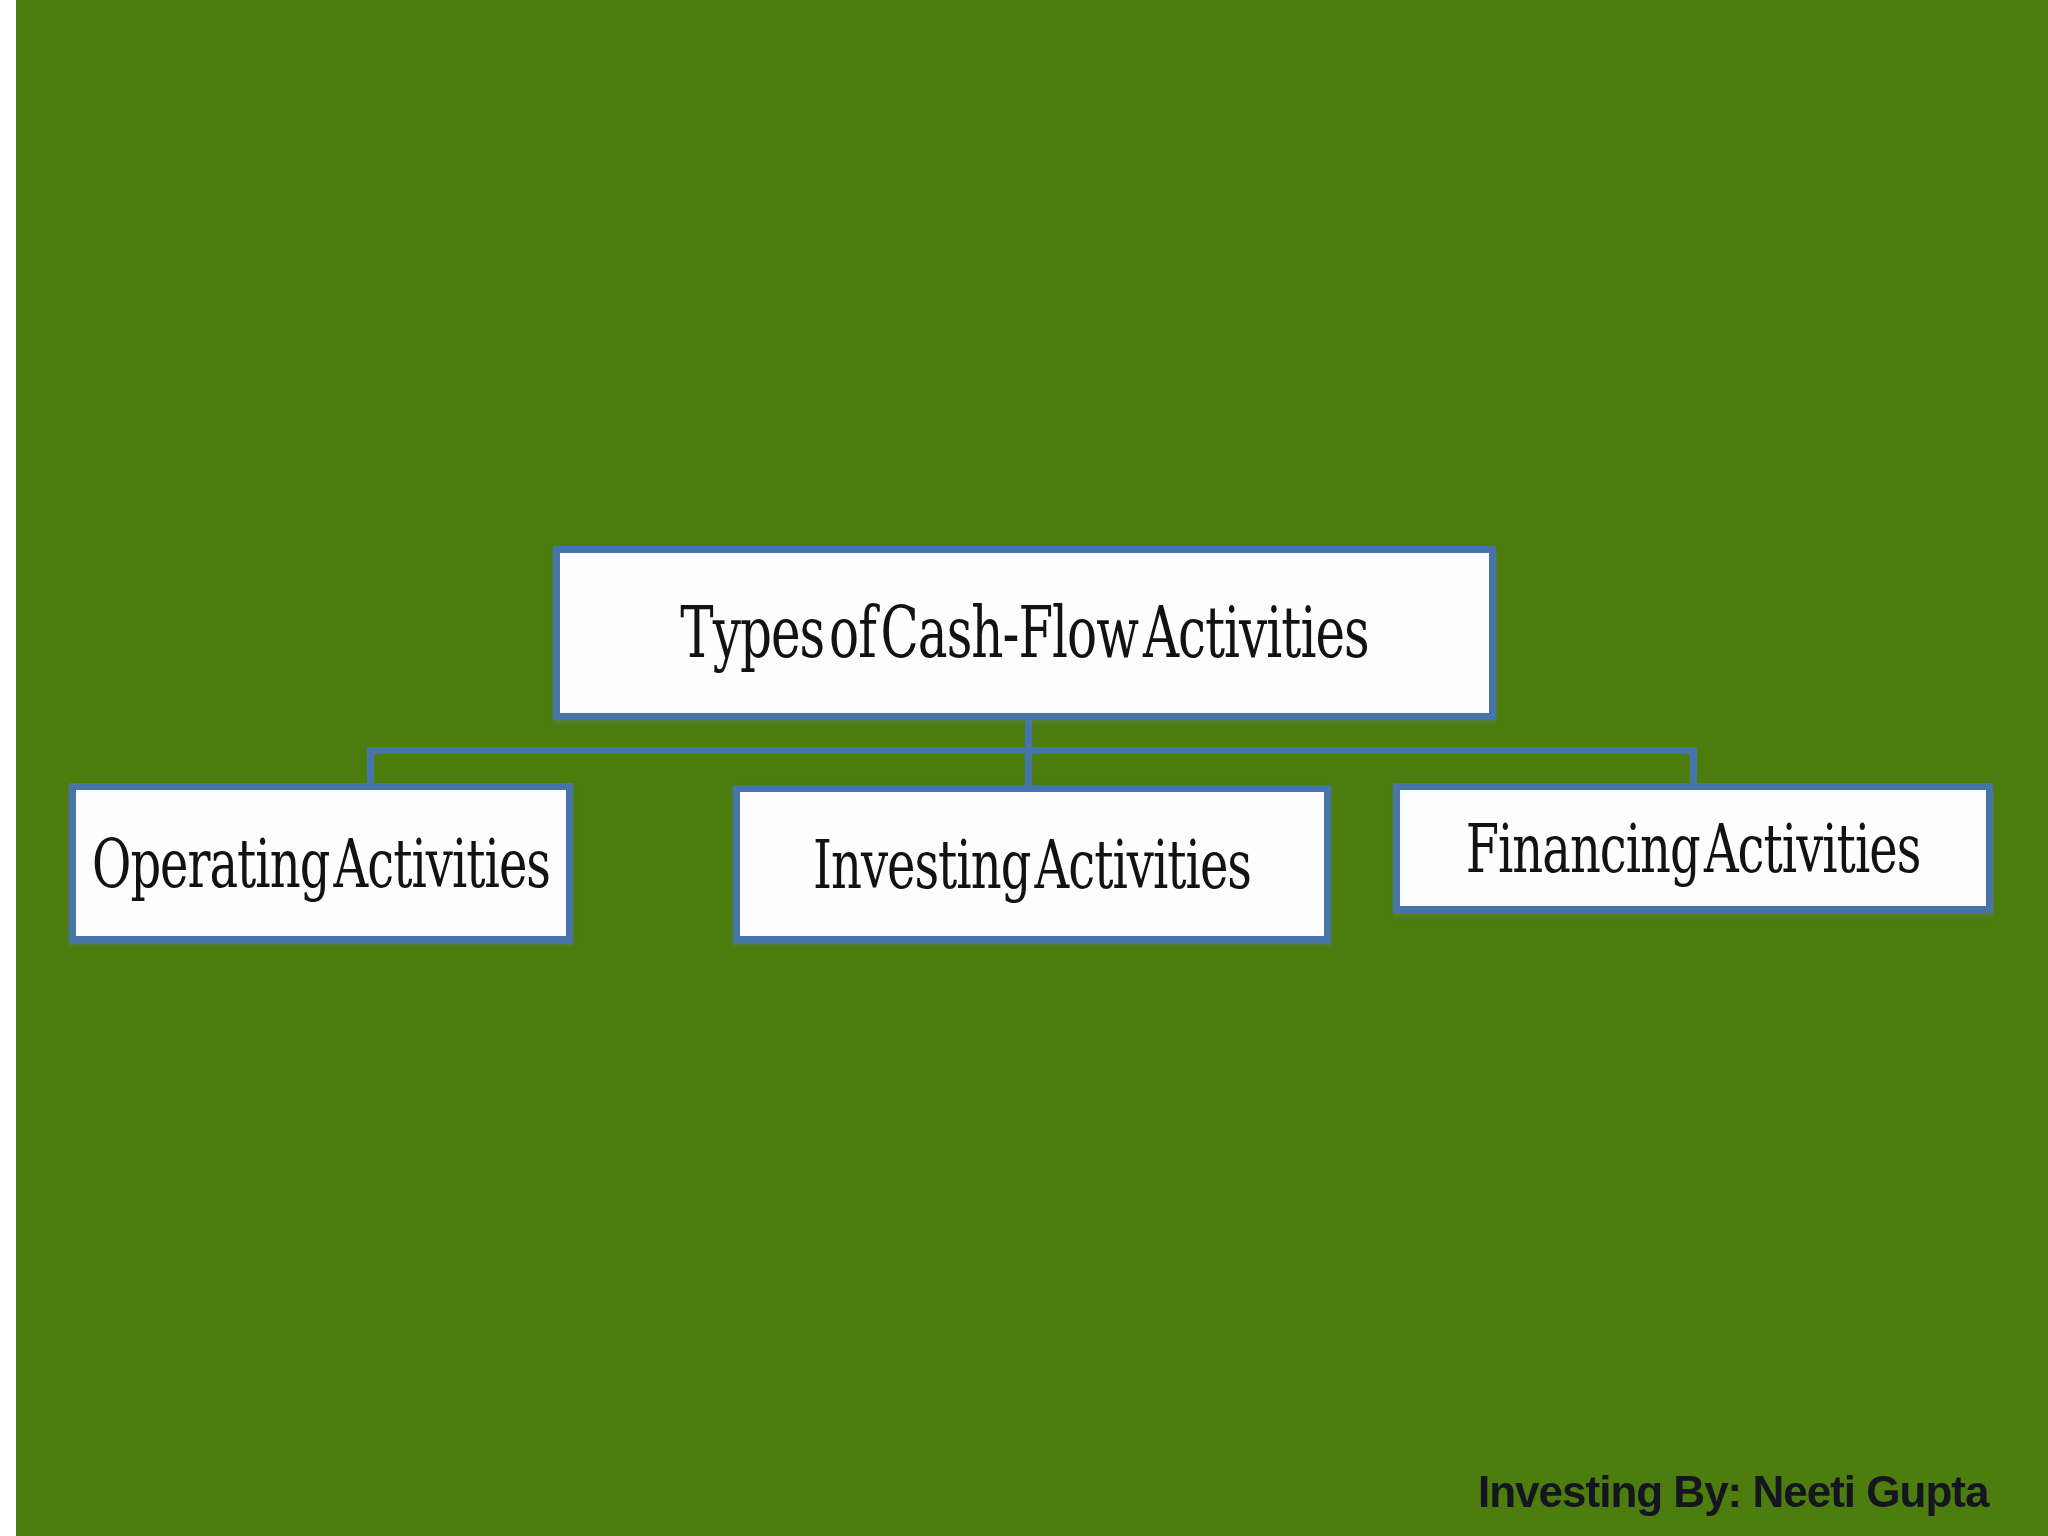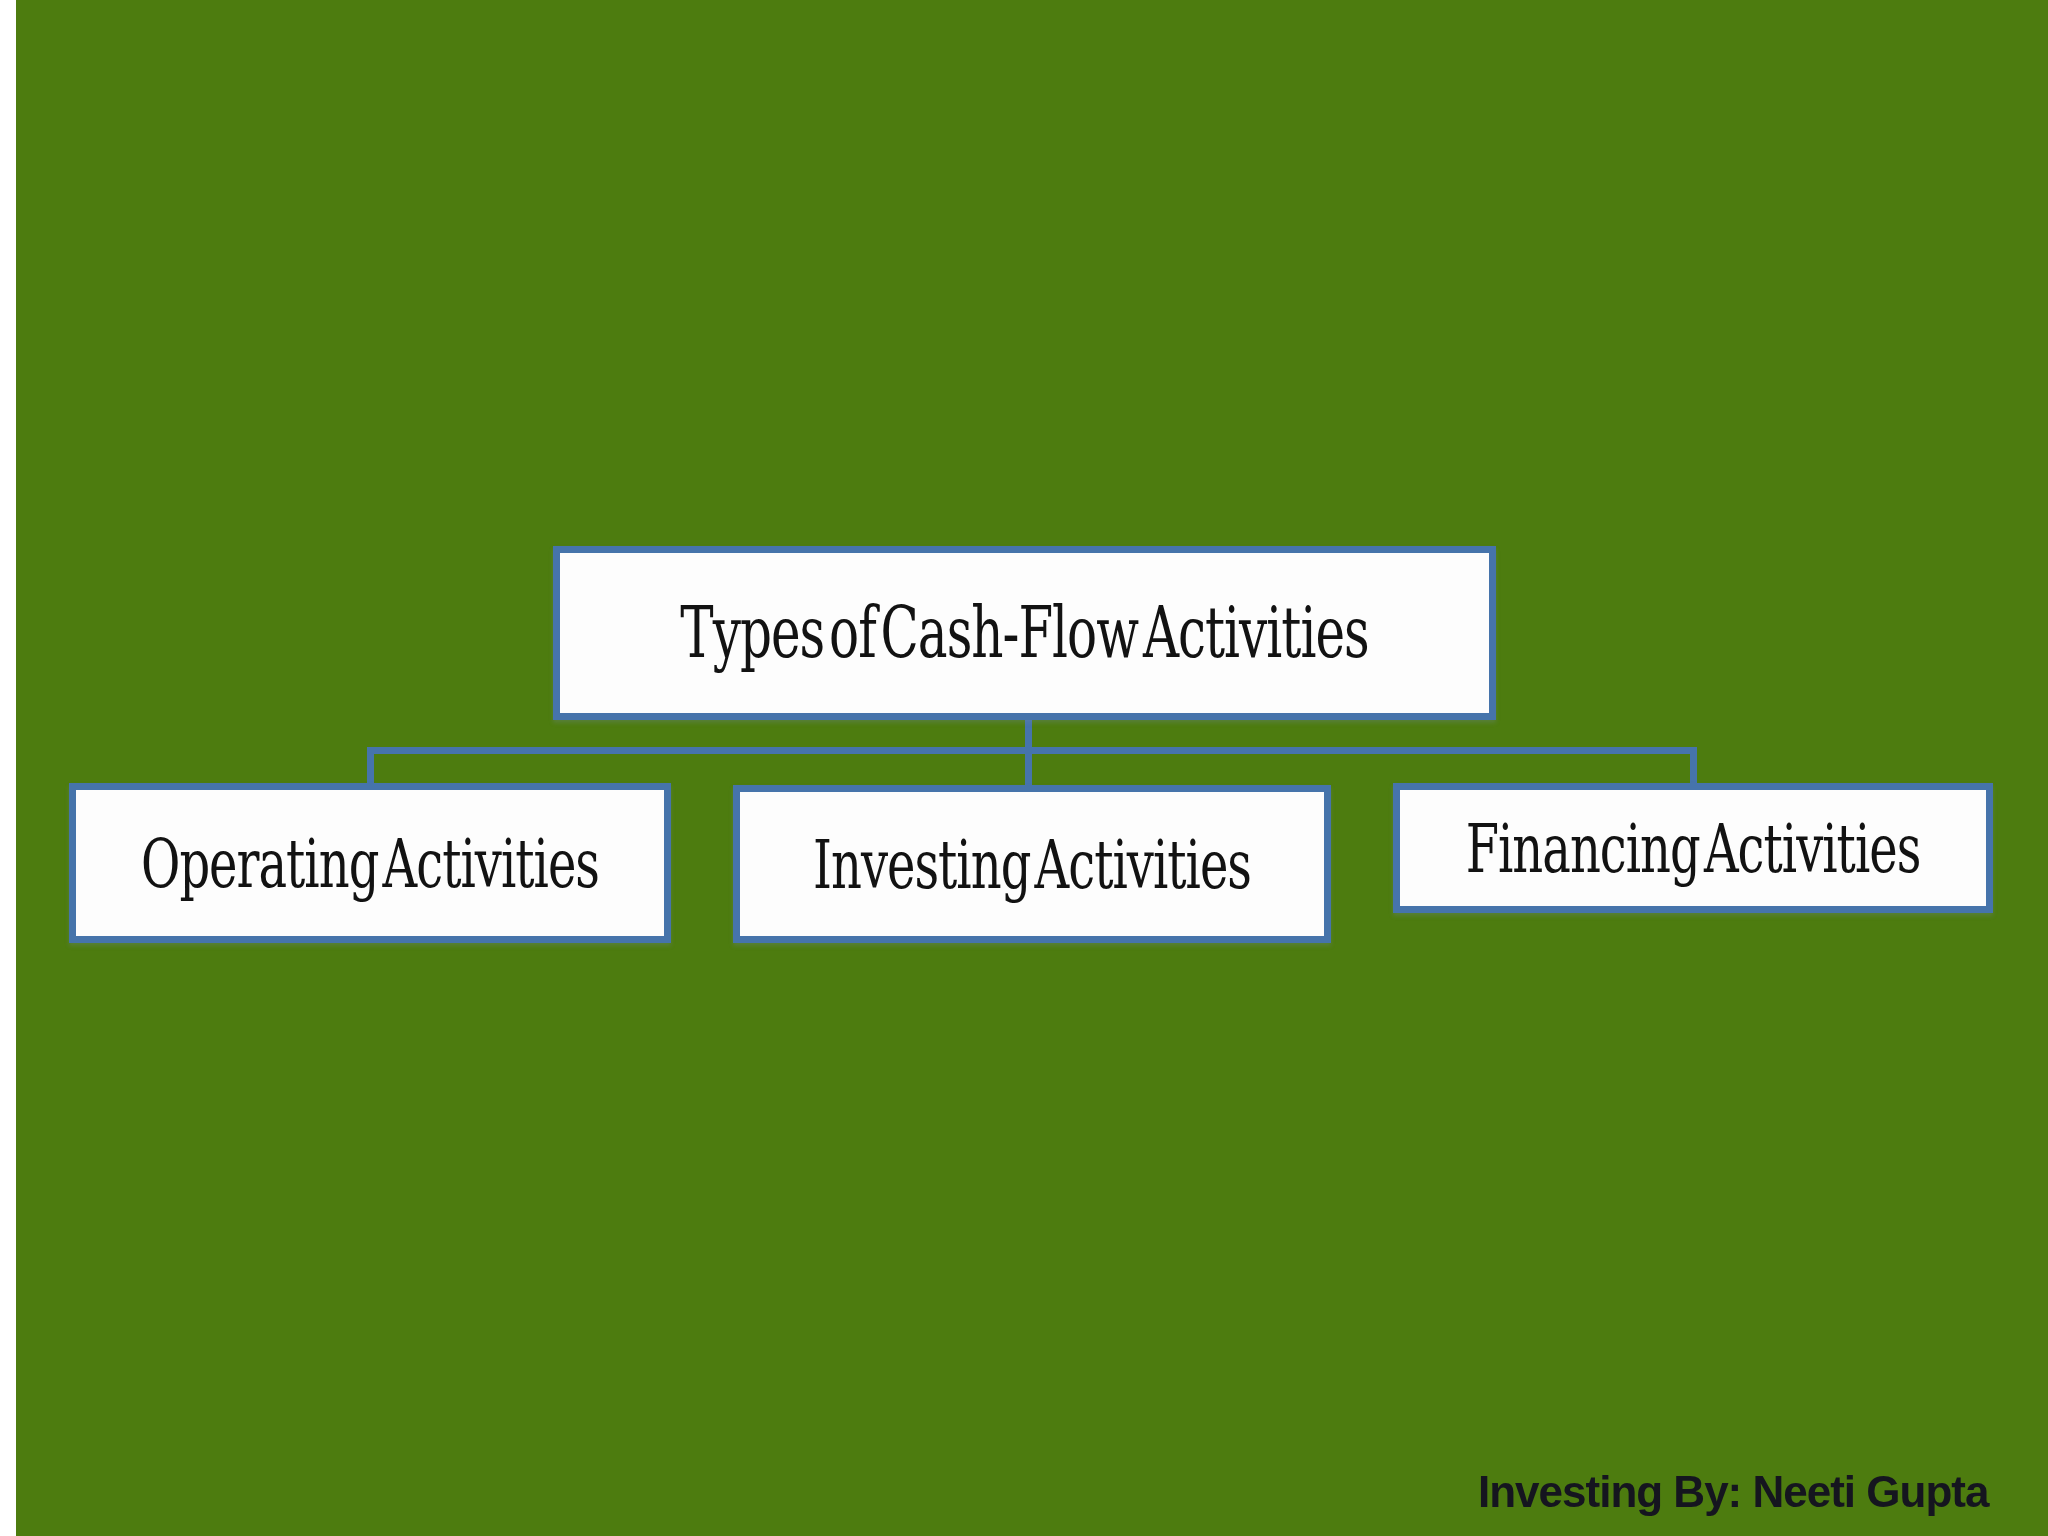--- a/index.html
+++ b/index.html
@@ -30,21 +30,21 @@
     display: inline-block;
     color: var(--label-color, #121212);
     font-size: 48px;
     letter-spacing: -1px;
     word-spacing: -10px;
     white-space: nowrap;
     transform: scaleY(1.42);
   }
   .node-root { left: 537px; top: 546px; width: 943px; height: 174px; }
   .node-root .label { font-size: 50px; }
-  .node-operating { left: 53px;   top: 783px; width: 602px; height: 160px; }
+  .node-operating { left: 53px;   top: 783px; width: 504px; height: 160px; }
   .node-investing { left: 717px;  top: 785px; width: 598px; height: 158px; }
   .node-financing { left: 1377px; top: 783px; width: 600px; height: 130px; }
 
   .connector {
     position: absolute;
     background: var(--accent, #4674ab);
   }
   .conn-stem   { left: 1009px; top: 720px; width: 7px;    height: 67px; }
   .conn-rail   { left: 351px;  top: 747px; width: 1330px; height: 7px;  }
   .conn-drop-left  { left: 351px;  top: 747px; width: 7px; height: 38px; }

